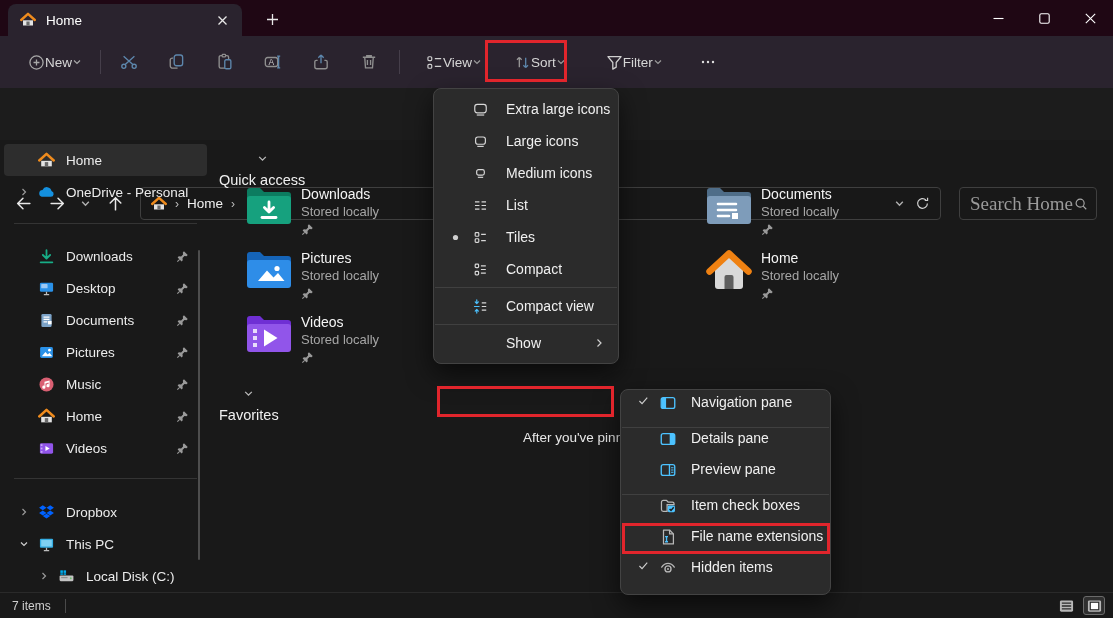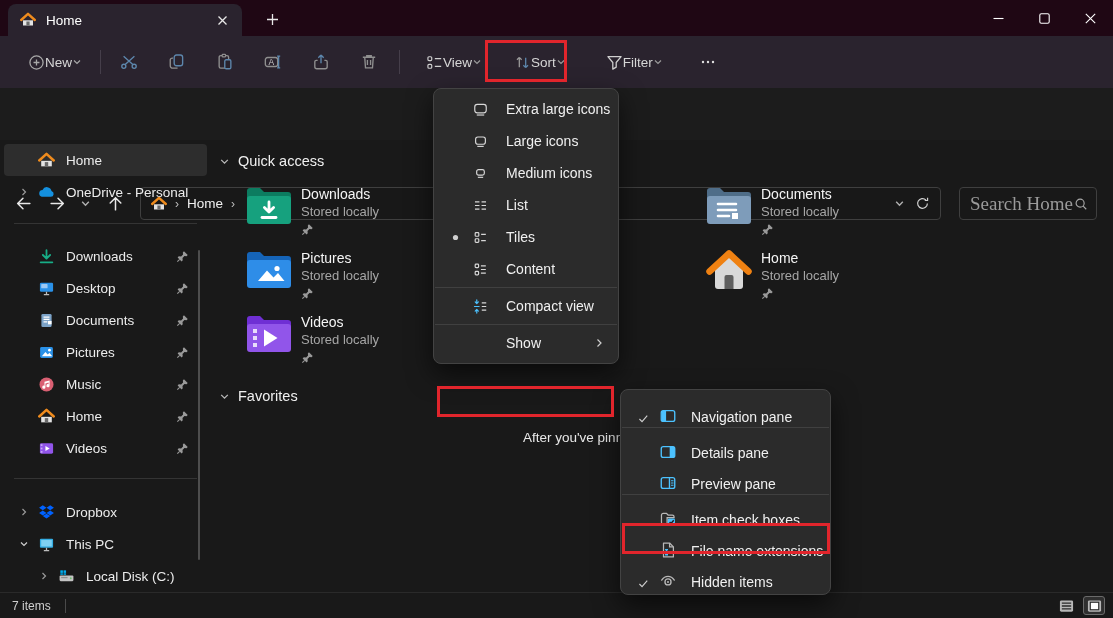--- a/index.html
+++ b/index.html
@@ -42,40 +42,40 @@
   .sidebar { position:absolute; left:0; top:140px; width:211px; height:452px; padding-top:4px; }
   .sb-item { height:32px; display:flex; align-items:center; padding-left:8px; border-radius:4px; margin:0 4px; }
   .sb-item.selected { background:#2d2d2d; }
   .sb-chev { width:24px; display:flex; justify-content:center; }
   .sb-ico { width:20px; display:flex; justify-content:center; }
   .sb-label { margin-left:10px; font-size:13.5px; color:#ececec; white-space:nowrap; }
   .sb-pin { margin-left:auto; margin-right:18px; display:flex; }
   .sb-div { height:1px; background:#343434; margin:15px 14px 16px 14px; }
   .sb-scrollbar { position:absolute; left:198px; top:250px; width:2px; height:310px; background:#4d4d4d; border-radius:2px; }
   .content-main { position:absolute; left:211px; top:140px; width:902px; height:452px; }
-  .sect-header { position:absolute; display:flex; align-items:center; gap:8px; color:#f0f0f0; font-size:14.5px; }
+  .sect-header { position:absolute; display:flex; align-items:center; gap:8px; color:#f0f0f0; font-size:14.5px;flex-direction:column; }
   .tile { position:absolute; display:flex; width:230px; }
   .tile-ico { width:48px; height:44px; display:flex; align-items:flex-start; }
   .tile-text { margin-left:8px; padding-top:2px; }
   .tile-title { font-size:14px; color:#f5f5f5; }
   .tile-sub { font-size:13px; color:#a6a6a6; margin-top:2px; }
   .tile-pin { margin-top:4px; }
   .fav-hint { position:absolute; left:312px; top:290px; color:#e8e8e8; font-size:13.5px; white-space:nowrap; z-index:5; }
   
   .menu { position:absolute; background:#2b2b2b; border:1px solid #434343; border-radius:8px;
           box-shadow:0 10px 26px rgba(0,0,0,.6); padding:4px 0; }
   .view-menu { left:433px; top:88px; width:186px; z-index:20; }
   .vm-item { height:32px; display:flex; align-items:center; padding-left:10px; font-size:14px; color:#f0f0f0; }
   .vm-bullet { width:22px; display:flex; justify-content:center; }
   .vm-ico { width:28px; display:flex; justify-content:center; }
   .vm-label { margin-left:12px; }
   .vm-arrow { margin-left:auto; margin-right:14px; display:flex; }
   .menu-sep { height:1px; background:#404040; margin:2px 1px; }
   .show-submenu { left:620px; top:389px; width:211px; z-index:30; }
-  .sm-item { height:31px; display:flex; align-items:flex-end; padding-left:10px; font-size:14px; color:#f0f0f0; }
+  .sm-item { height:31px; display:flex; align-items:flex-start; padding-left:10px; font-size:14px; color:#f0f0f0; }
   .sm-check { width:24px; display:flex; justify-content:center; }
   .sm-ico { width:26px; display:flex; justify-content:center; }
   .sm-label { margin-left:10px; }
   
   .statusbar { position:absolute; left:0; top:592px; width:1113px; height:26px; background:#191919;
                border-top:1px solid #2a2a2a; display:flex; align-items:center; padding:0 8px; }
   .status-text { color:#cfcfcf; font-size:12px; margin-left:4px; }
   .status-div { width:1px; height:14px; background:#4a4a4a; margin-left:14px; }
   .status-right { margin-left:auto; display:flex; align-items:center; gap:6px; }
   .sview-btn { width:22px; height:19px; display:flex; align-items:center; justify-content:center; border-radius:3px; }
@@ -693,21 +693,21 @@
     </div>
     <div class="vm-item">
       <span class="vm-bullet"></span>
       <span class="vm-ico">
         <svg width="17" height="17" viewBox="0 0 16 16">
             <rect x="3" y="3" width="3.2" height="3.2" rx=".8" stroke="#d8d8d8" stroke-width="1.1" fill="none"></rect>
             <rect x="3" y="9.8" width="3.2" height="3.2" rx=".8" stroke="#d8d8d8" stroke-width="1.1" fill="none"></rect>
             <path d="M8.4 4.6H13M8.4 8H13M8.4 11.4H13" stroke="#d8d8d8" stroke-width="1.1"></path>
           </svg>
       </span>
-      <span class="vm-label">Content</span>
+      <span class="vm-label">Compact</span>
     </div>
     <div class="menu-sep"></div>
     <div class="vm-item">
       <span class="vm-bullet"></span>
       <span class="vm-ico">
         <svg width="17" height="17" viewBox="0 0 16 16">
             <path d="M4.5 1.8v3.4M4.5 5.2 3 3.7M4.5 5.2 6 3.7M4.5 14.2v-3.4M4.5 10.8 3 12.3M4.5 10.8 6 12.3M2.3 8h4.4" stroke="#4cc2ff" stroke-width="1.1" fill="none" stroke-linecap="round"></path>
             <path d="M9.2 4.6H13.4M9.2 8H13.4M9.2 11.4H13.4" stroke="#d8d8d8" stroke-width="1.1"></path>
           </svg>
       </span>

